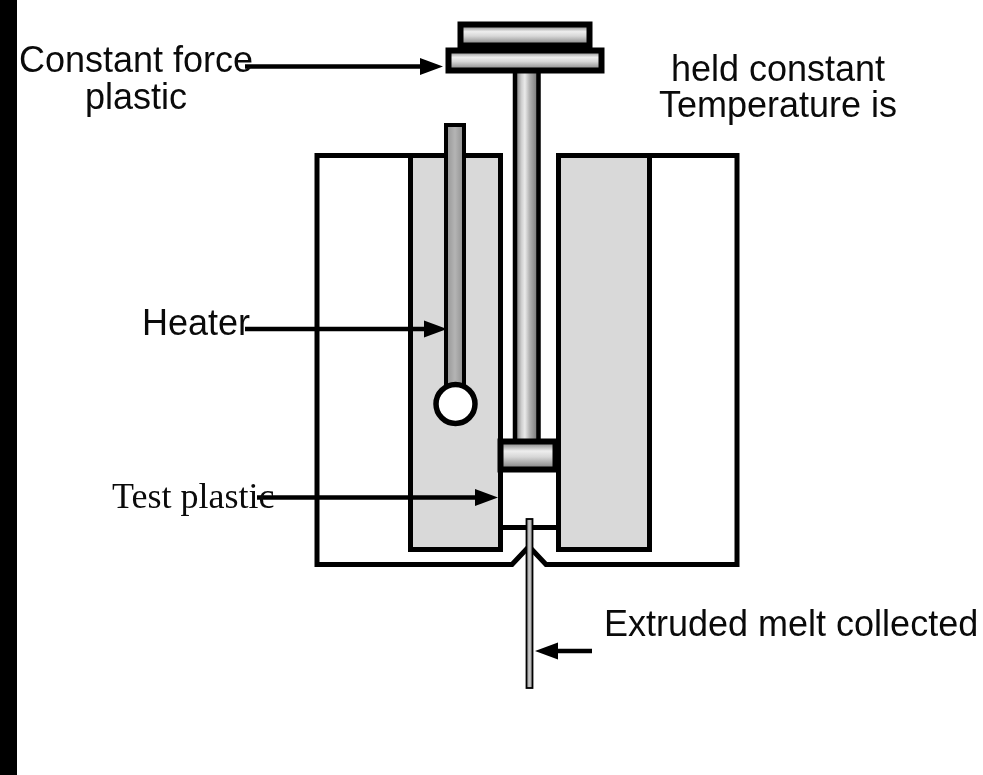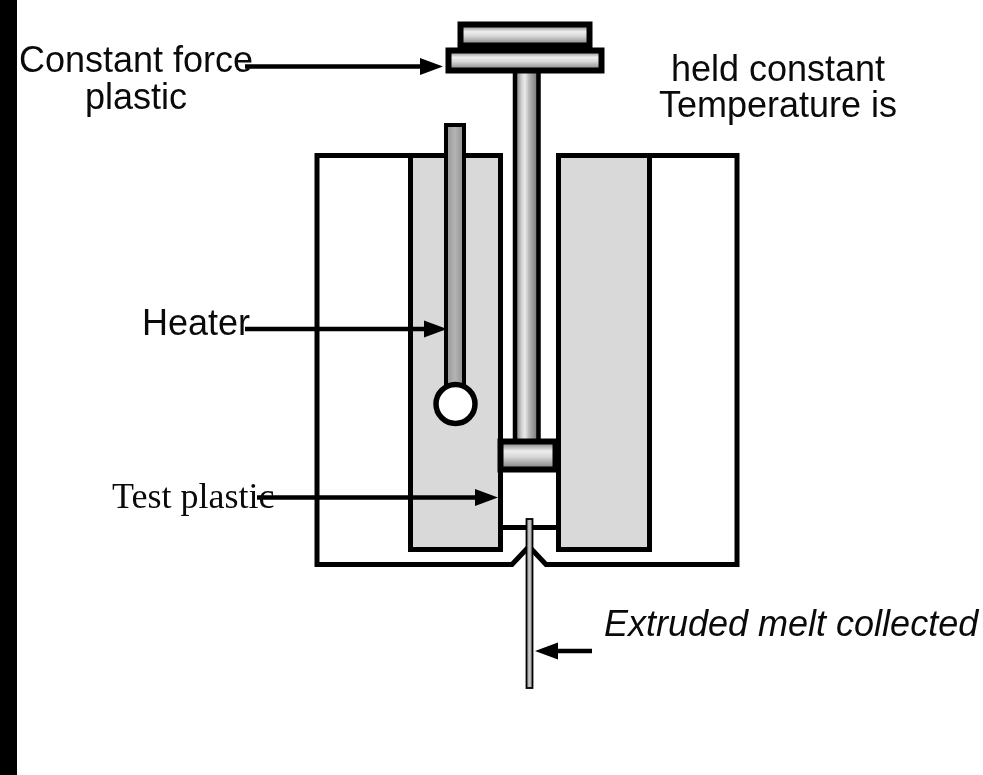--- a/index.html
+++ b/index.html
@@ -24,21 +24,21 @@
   .lbl {
     position: absolute;
     font-size: 36px;
     line-height: 37px;
     color: #0a0a0a;
     white-space: nowrap;
   }
   .lbl span { display: block; }
   .lbl.center { text-align: center; }
   .lbl.right  { text-align: center; }
-  .lbl.left   { text-align: center; font-style: italic; }
+  .lbl.left   { text-align: center; }
   .lbl-constant-force { left: 16px;  top: 41px;  width: 240px; }
   .lbl-temperature    { left: 658px; top: 51px;  width: 240px; line-height: 36px; }
   .lbl-heater         { left: 142px; top: 304px; width: 100px; }
   .lbl-test-plastic   { left: 112px; top: 478px; width: 140px; font-family: Liberation Serif, serif; }
   .lbl-extruded       { left: 604px; top: 606px; width: 345px; line-height: 35px; }
 </style>
 </head>
 <body>
 
 <div class="stage">

